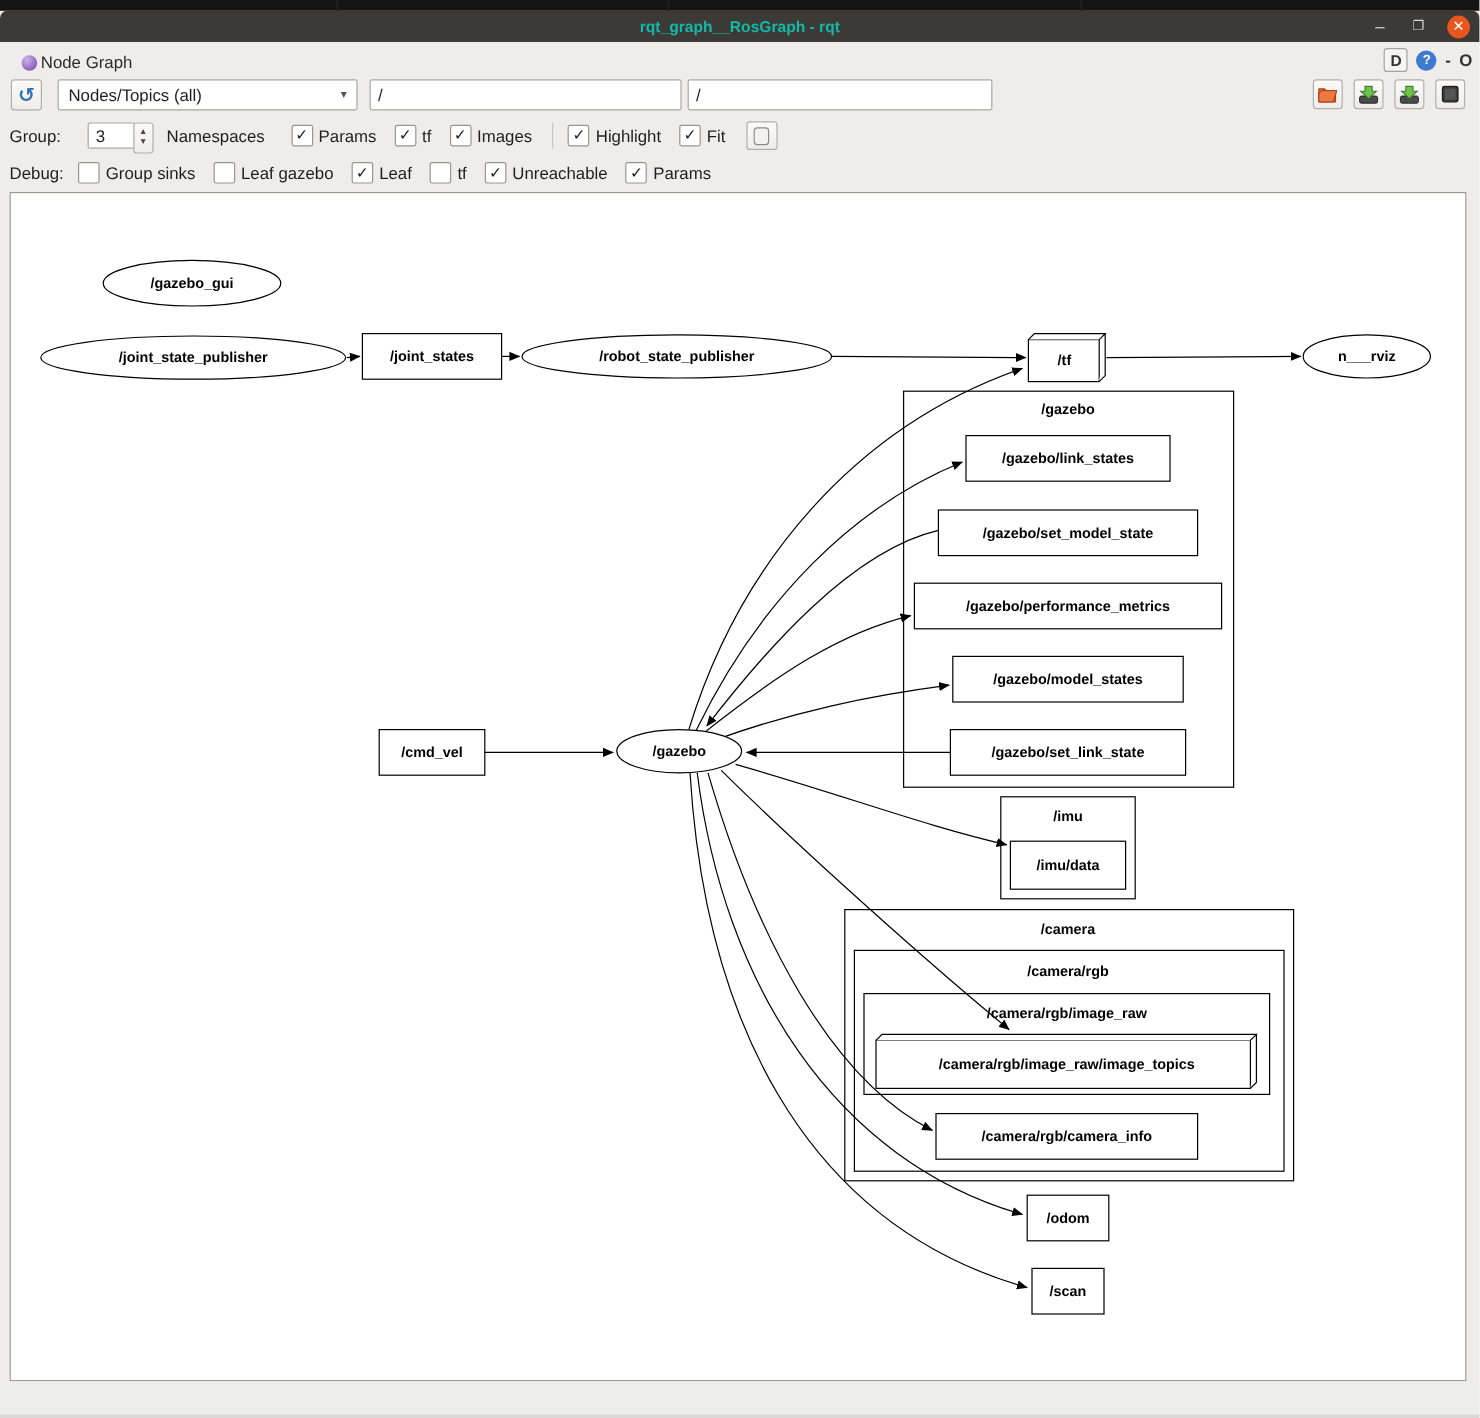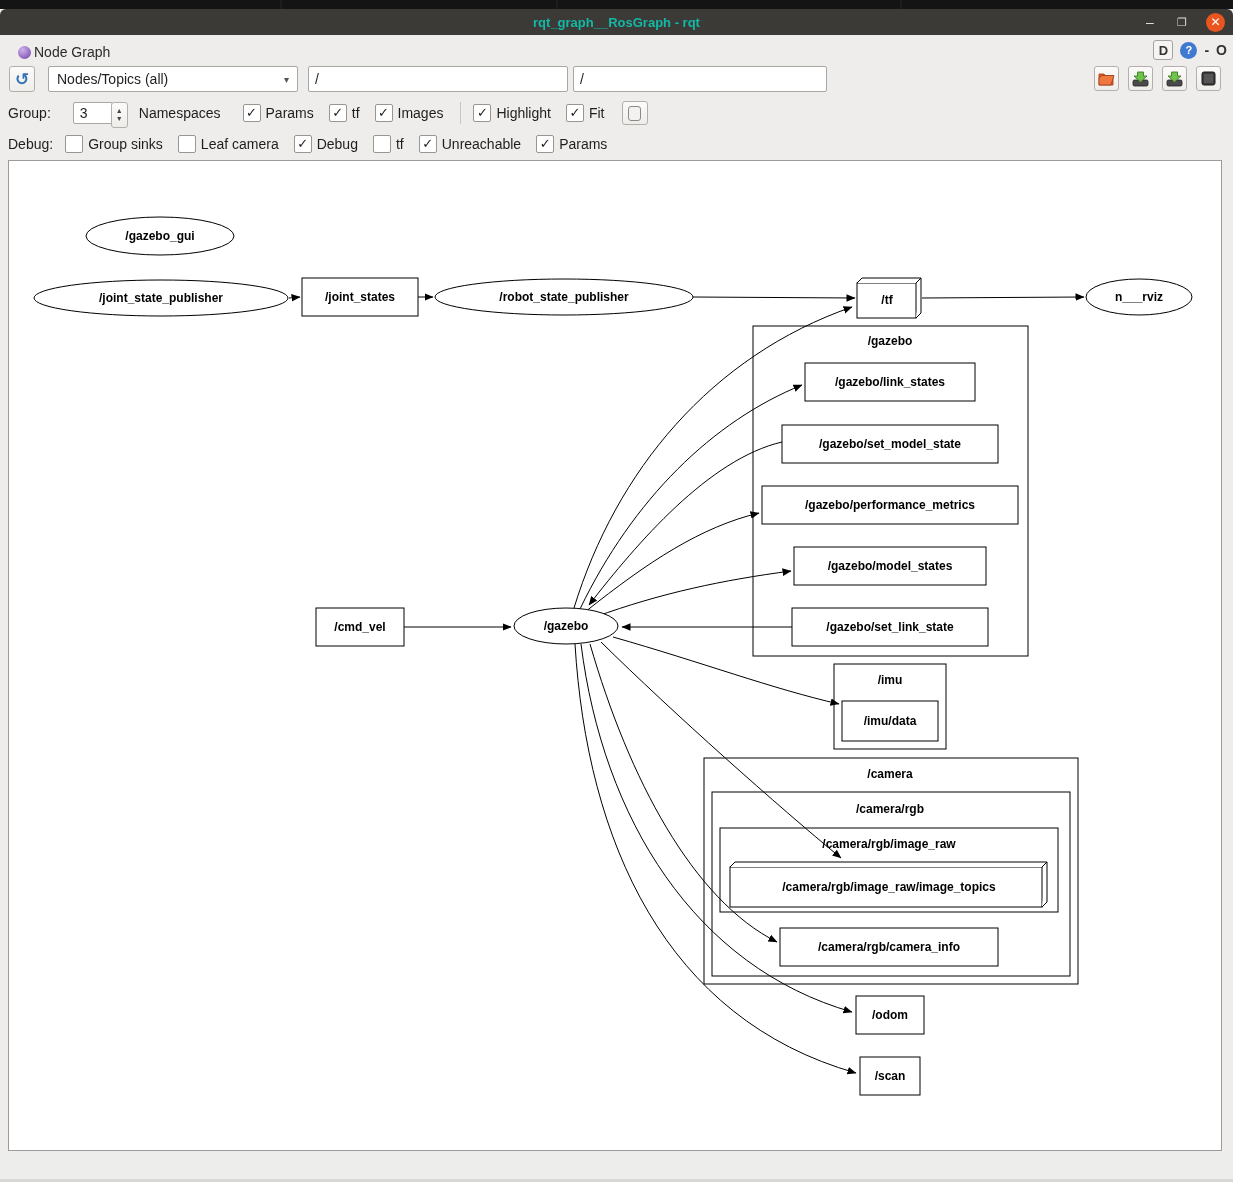--- a/index.html
+++ b/index.html
@@ -183,25 +183,25 @@
 </div>
 
 <div class="abs" id="row-hide">
   <span class="lbl" style="margin-right:12px">Debug:</span>
   <div class="cbgroup">
     <span class="cb"></span>
     <span>Group sinks</span>
   </div>
   <div class="cbgroup">
     <span class="cb"></span>
-    <span>Leaf camera</span>
-  </div>
-  <div class="cbgroup">
-    <span class="cb">✓</span>
-    <span>Debug</span>
+    <span>Leaf gazebo</span>
+  </div>
+  <div class="cbgroup">
+    <span class="cb">✓</span>
+    <span>Leaf</span>
   </div>
   <div class="cbgroup">
     <span class="cb"></span>
     <span>tf</span>
   </div>
   <div class="cbgroup">
     <span class="cb">✓</span>
     <span>Unreachable</span>
   </div>
   <div class="cbgroup">

